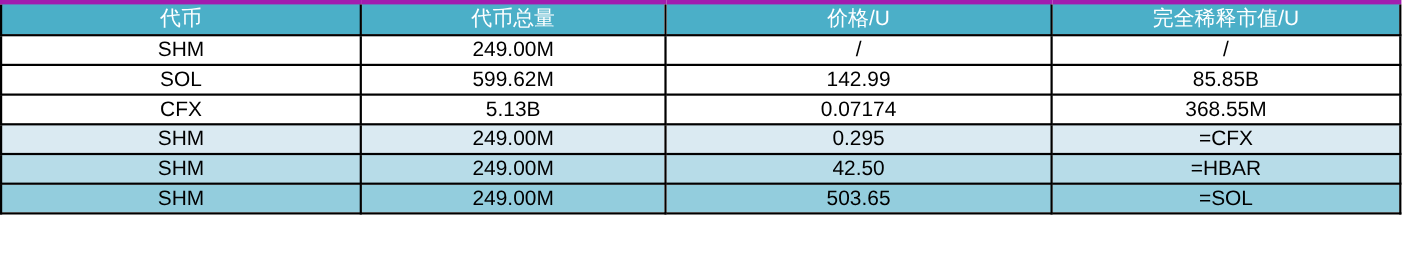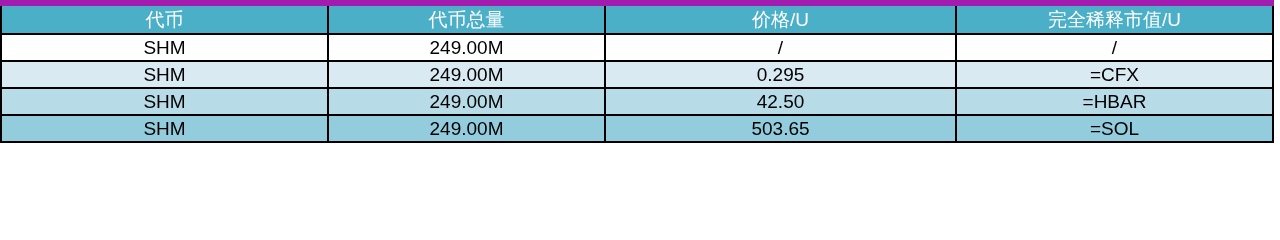--- a/index.html
+++ b/index.html
@@ -40,21 +40,21 @@
     overflow: hidden;
   }
 
   #token-table thead th {
     background: #4BAFC8;
     color: #ffffff;
     font-weight: normal;
     font-size: 19px;
     height: 27px;
     line-height: 27px;
-    border-top: 6px solid #a21caf;
+    border-top: 4px solid #a21caf;
   }
 
   #token-table tbody td {
     font-size: 19px;
     color: #000000;
     background: #ffffff;
     margin-top: 36px;
   }
 
   #token-table tbody tr.tint-1 td { background: #daeaf2; }
@@ -83,20 +83,32 @@
       <th>完全稀释市值/U</th>
     </tr>
   </thead>
   <tbody id="table-body">
       <tr>
         <td>SHM</td>
         <td>249.00M</td>
         <td>/</td>
         <td>/</td>
       </tr>
+      <tr>
+        <td>SOL</td>
+        <td>599.62M</td>
+        <td>142.99</td>
+        <td>85.85B</td>
+      </tr>
+      <tr>
+        <td>CFX</td>
+        <td>5.13B</td>
+        <td>0.07174</td>
+        <td>368.55M</td>
+      </tr>
       <tr class="tint-1">
         <td>SHM</td>
         <td>249.00M</td>
         <td>0.295</td>
         <td>=CFX</td>
       </tr>
       <tr class="tint-2">
         <td>SHM</td>
         <td>249.00M</td>
         <td>42.50</td>

